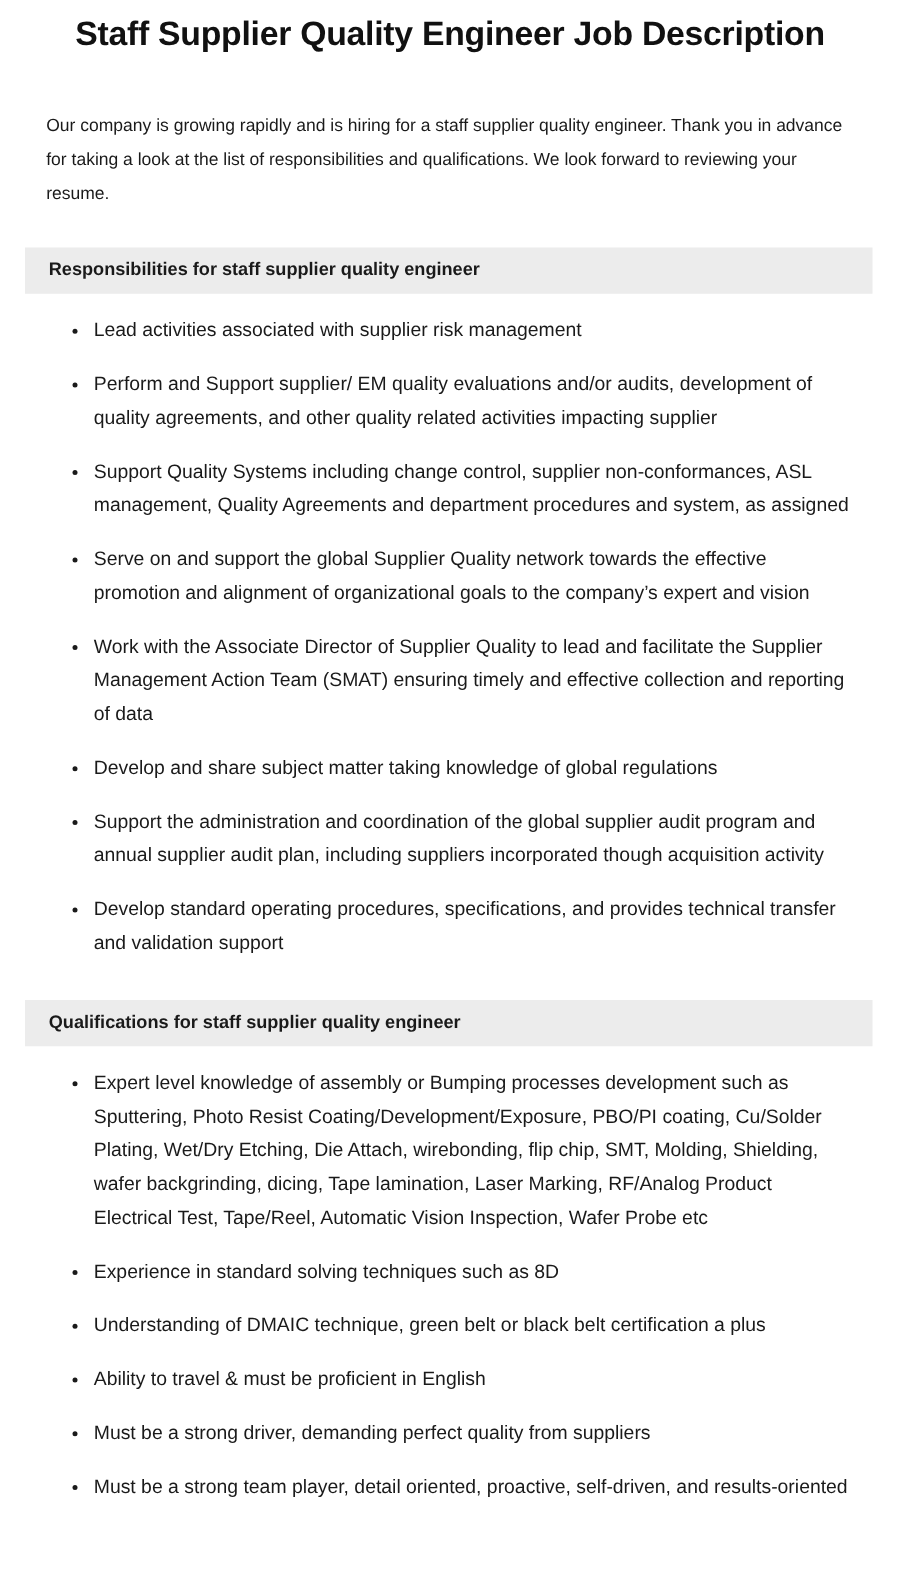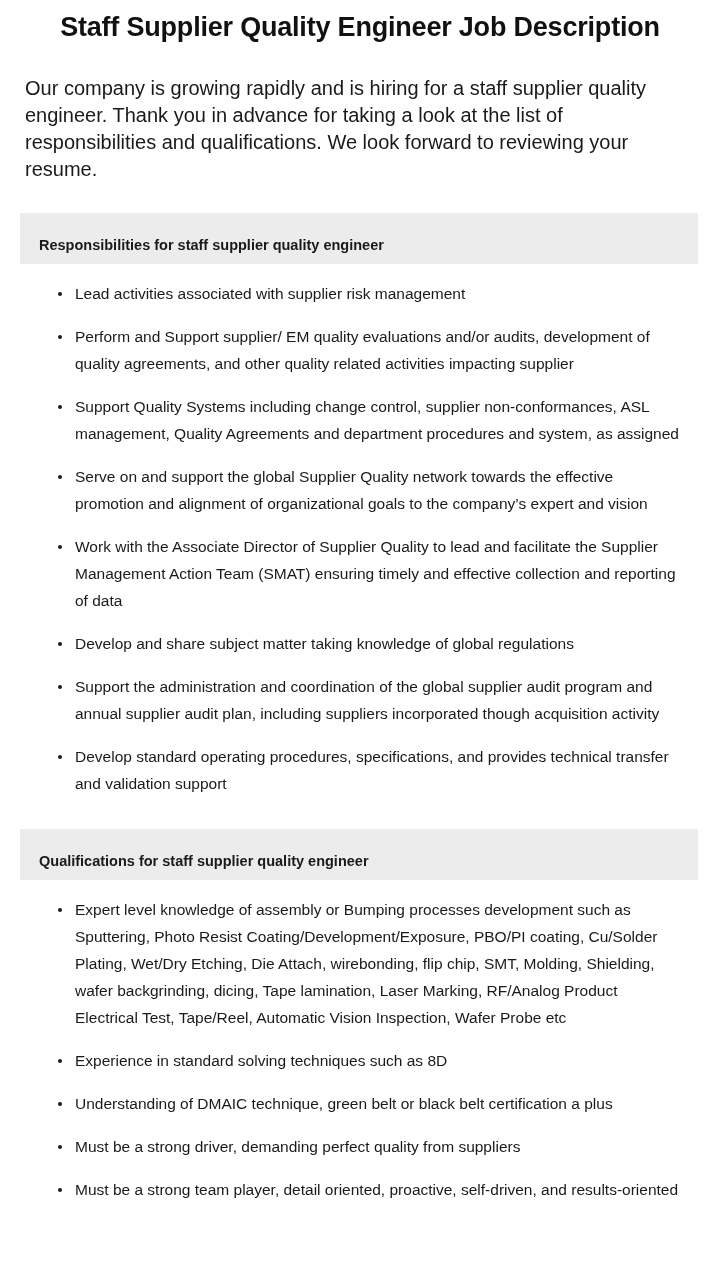--- a/index.html
+++ b/index.html
@@ -26,36 +26,36 @@
     font-weight: bold;
     line-height: 1.18;
     text-align: center;
     color: #111111;
     margin: 0;
     padding: 12px 42px 0 42px;
     letter-spacing: -0.2px;
   }
 
   .intro {
-    font-size: 20px;
+    font-size: 14px;
     line-height: 27px;
     color: #1a1a1a;
-    margin: 4px;
+    margin: 16px;
     padding: 27px 22px 0 21px;
   }
 
   .section {
     margin: 0;
     padding: 0;
   }
 
   .section-header {
     background: #ececec;
     margin: 4px 22px 0 20px;
-    padding: 23px 0 9px 19px;
+    padding: 9px 0 9px 19px;
     font-size: 14.5px;
     font-weight: bold;
     color: #1a1a1a;
     line-height: 19px;
   }
 
   .section-responsibilities .section-header {
     margin-top: 30px;
   }
 
@@ -123,20 +123,21 @@
         <li>Develop standard operating procedures, specifications, and provides technical transfer and validation support</li>
       </ul>
   </div>
 
   <div class="section section-qualifications">
     <div class="section-header">Qualifications for staff supplier quality engineer</div>
     <ul class="bullet-list list-qualifications">
         <li>Expert level knowledge of assembly or Bumping processes development such as Sputtering, Photo Resist Coating/Development/Exposure, PBO/PI coating, Cu/Solder Plating, Wet/Dry Etching, Die Attach, wirebonding, flip chip, SMT, Molding, Shielding, wafer backgrinding, dicing, Tape lamination, Laser Marking, RF/Analog Product Electrical Test, Tape/Reel, Automatic Vision Inspection, Wafer Probe etc</li>
         <li>Experience in standard solving techniques such as 8D</li>
         <li>Understanding of DMAIC technique, green belt or black belt certification a plus</li>
+        <li>Ability to travel &amp; must be proficient in English</li>
         <li>Must be a strong driver, demanding perfect quality from suppliers</li>
         <li>Must be a strong team player, detail oriented, proactive, self-driven, and results-oriented</li>
       </ul>
   </div>
 
   <div class="bottom-space"></div>
 
 </div>
 
 </body></html>

